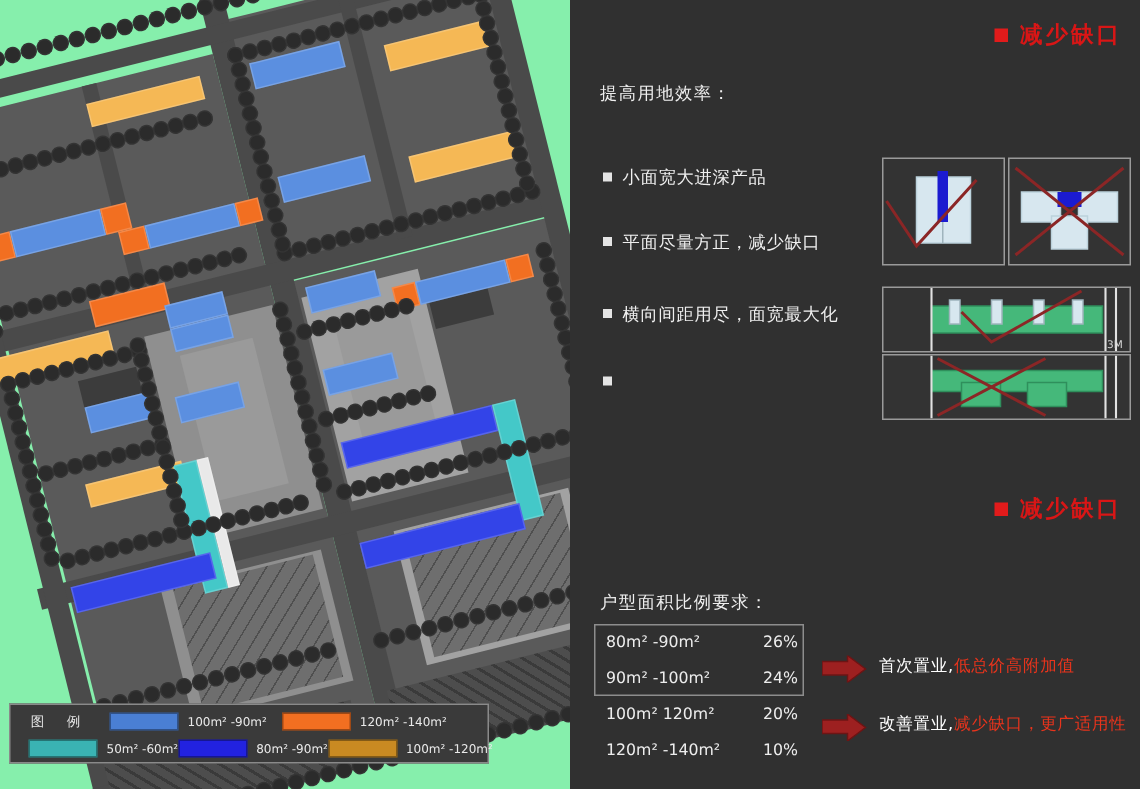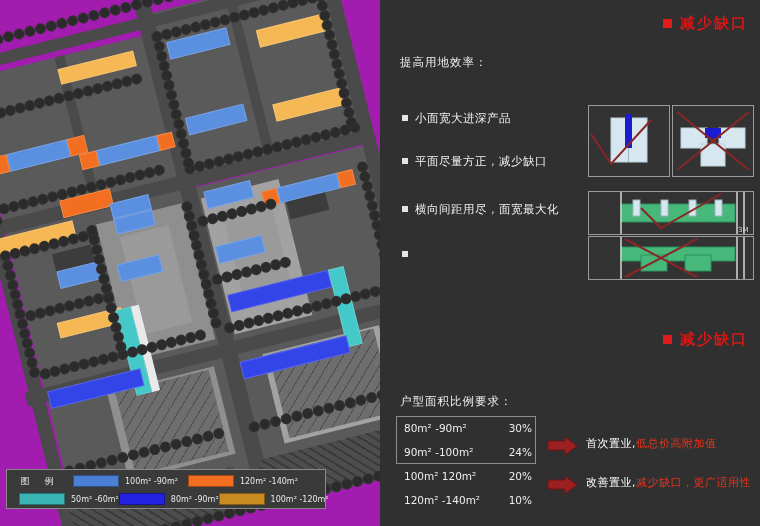--- a/index.html
+++ b/index.html
@@ -4,21 +4,21 @@
 <style>
   html,body{margin:0;padding:0;background:#2e2e2e;}
   body{
     width:760px;height:526px;overflow:hidden;position:relative;
     font-family:"DejaVu Sans","Liberation Sans",sans-serif;
     background:#303030;
   }
   #root{position:absolute;inset:0;width:760px;height:526px;}
 
   
-  #siteplan{position:absolute;left:0;top:0;width:380px;height:526px;overflow:hidden;background:#a21caf;}
+  #siteplan{position:absolute;left:0;top:0;width:380px;height:526px;overflow:hidden;background:#86efac;}
   .plan-rot{position:absolute;left:-40px;top:-30px;width:470px;height:600px;transform:rotate(-14deg);transform-origin:50% 50%;}
   .parcel{position:absolute;background:#5a5a5a;}
   .road{position:absolute;background:#4a4a4a;}
   .plaza{position:absolute;background:#8f8f8f;}
   .plaza2{position:absolute;background:#a2a2a2;}
   .podium{position:absolute;background:#9a9a9a;}
   .dkblock{position:absolute;background:#3c3c3c;}
   .bld{position:absolute;border:1px solid rgba(255,255,255,.18);box-sizing:border-box;}
   .c-orange{background:#f26f21;}
   .c-amber{background:#f5b855;}
@@ -544,21 +544,21 @@
       <span class="sect-sq"></span>
       <span class="sect-txt">减少缺口</span>
     </div>
 
     <div id="tbl-title">户型面积比例要求：</div>
 
     <div id="tbl-box"></div>
     <div id="tbl">
       <div class="trow">
         <span class="tc-a">80m² -90m²</span>
-        <span class="tc-b">30%</span>
+        <span class="tc-b">26%</span>
       </div>
       <div class="trow">
         <span class="tc-a">90m² -100m²</span>
         <span class="tc-b">24%</span>
       </div>
       <div class="trow">
         <span class="tc-a">100m² 120m²</span>
         <span class="tc-b">20%</span>
       </div>
       <div class="trow">

